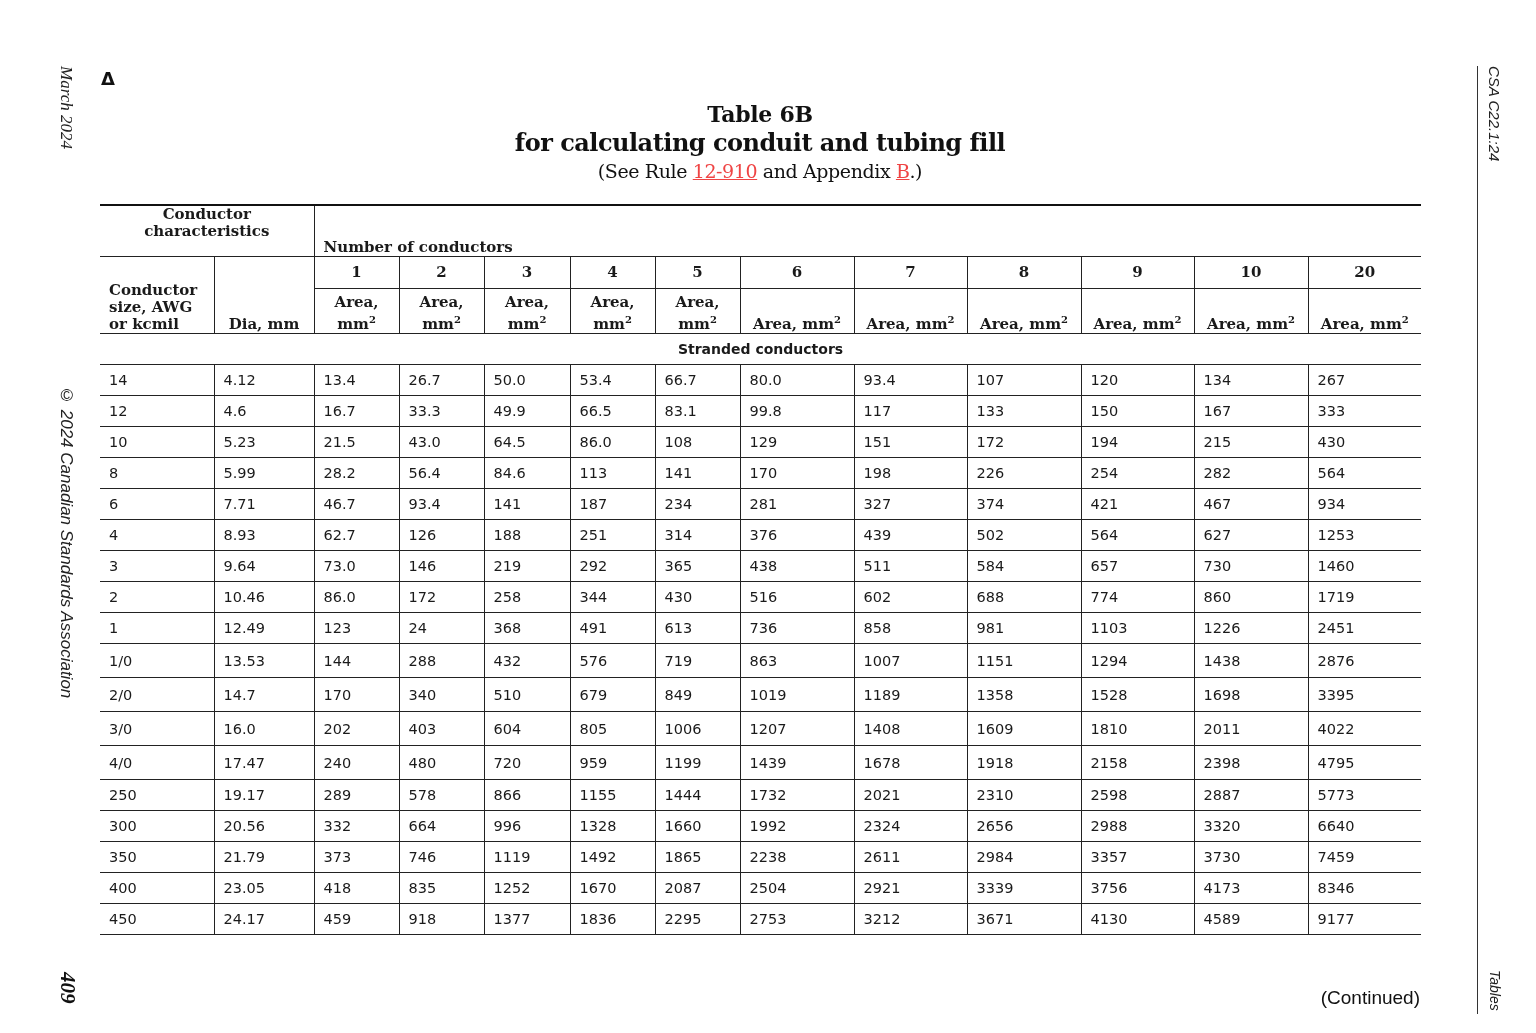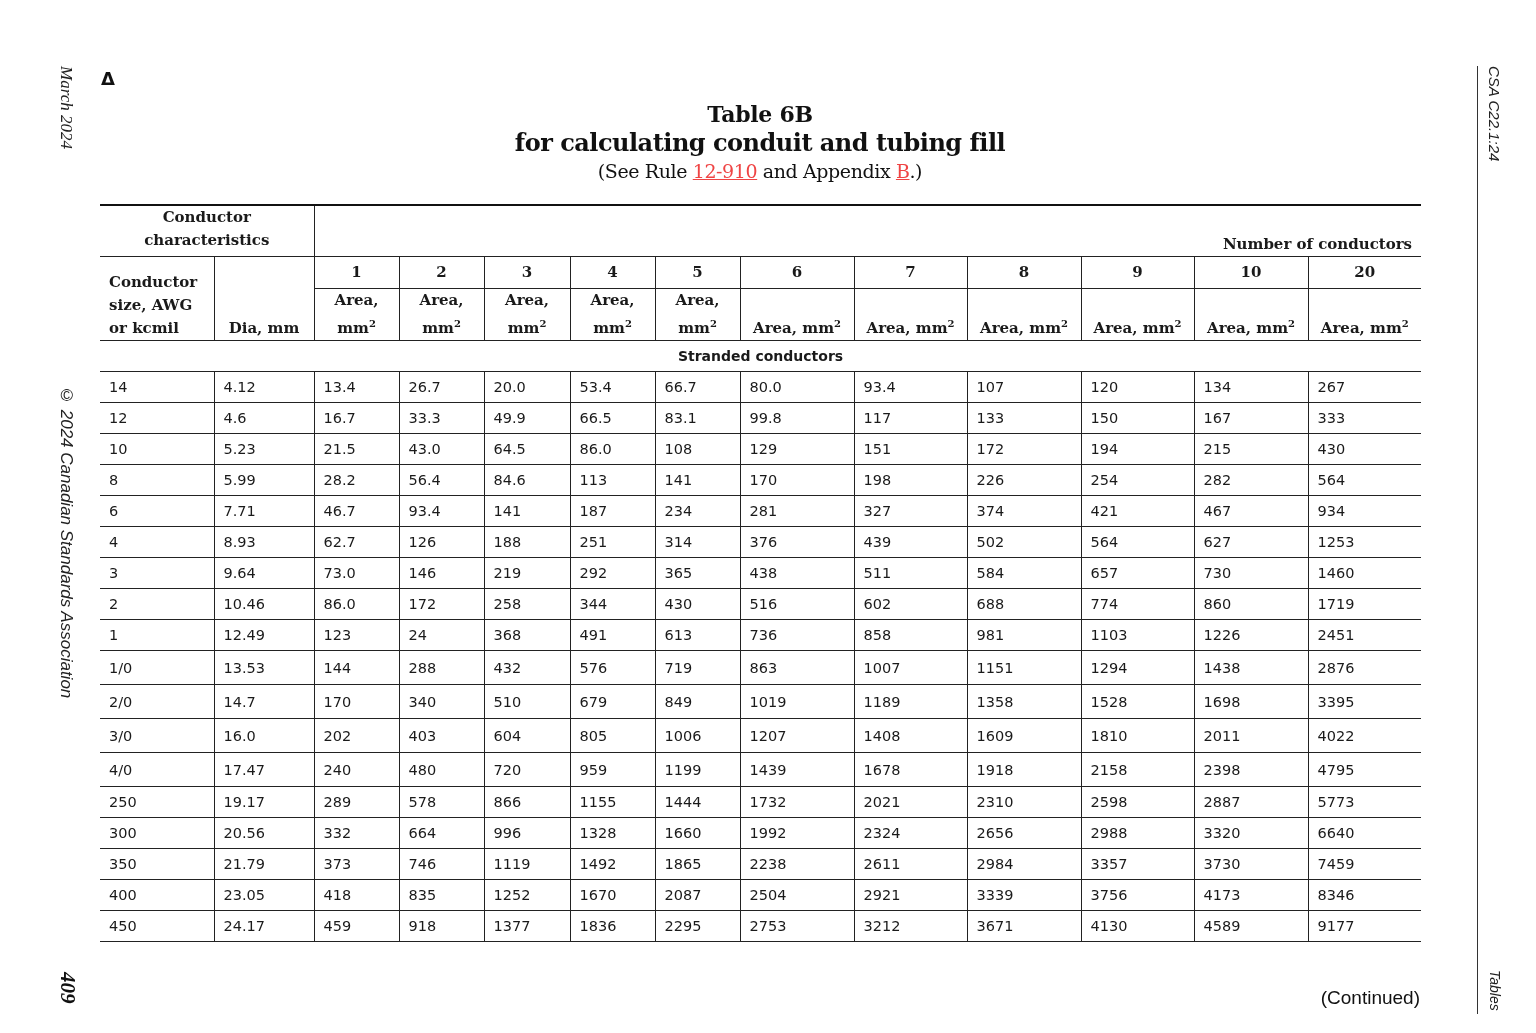--- a/index.html
+++ b/index.html
@@ -54,24 +54,24 @@
   table.data {
     position: absolute; left: 100px; top: 204px; width: 1321px;
     border-collapse: collapse; table-layout: fixed;
     font-family: "DejaVu Sans", sans-serif; font-size: 14.5px; color: #1a1a1a;
   }
   table.data th, table.data td { border: 1px solid #222; padding: 0 9px; }
   table.data tr > :first-child { border-left: none; }
   table.data tr > :last-child { border-right: none; }
   table.data thead tr.top-rule th { border-top: 2px solid #111; }
   table.data th {
-    font-family: "DejaVu Serif", serif; font-weight: bold; font-size: 15px; line-height: 23px;
+    font-family: "DejaVu Serif", serif; font-weight: bold; font-size: 15px; line-height: 17px;
   }
   th.hdr-char { text-align: center; height: 50px; padding-top: 4px; vertical-align: top; }
-  th.hdr-num { text-align: right; vertical-align: bottom; padding-bottom: 6px; border-bottom: 1px solid #222; }
+  th.hdr-num { text-align: left; vertical-align: bottom; padding-bottom: 6px; border-bottom: 1px solid #222; }
   th.hdr-size { text-align: left; vertical-align: bottom; padding-bottom: 6px; }
   th.hdr-dia { text-align: center; vertical-align: bottom; padding-bottom: 6px; }
   th.hdr-count { text-align: center; height: 31px; }
   th.hdr-area { text-align: center; vertical-align: bottom; padding-bottom: 5px; height: 44px; }
   th.hdr-area sup { font-size: 10px; vertical-align: 6px; }
   tr.section td {
     text-align: center; font-weight: bold; font-size: 14px; height: 30px;
     border-left: none; border-right: none;
   }
   tbody td { height: 30px; white-space: nowrap; }
@@ -150,21 +150,21 @@
   </thead>
   <tbody id="tbody">
     <tr class="section">
       <td colspan="13">Stranded conductors</td>
     </tr>
   <tr>
         <td>14</td>
         <td>4.12</td>
         <td>13.4</td>
         <td>26.7</td>
-        <td>20.0</td>
+        <td>50.0</td>
         <td>53.4</td>
         <td>66.7</td>
         <td>80.0</td>
         <td>93.4</td>
         <td>107</td>
         <td>120</td>
         <td>134</td>
         <td>267</td>
       </tr>
       <tr>

